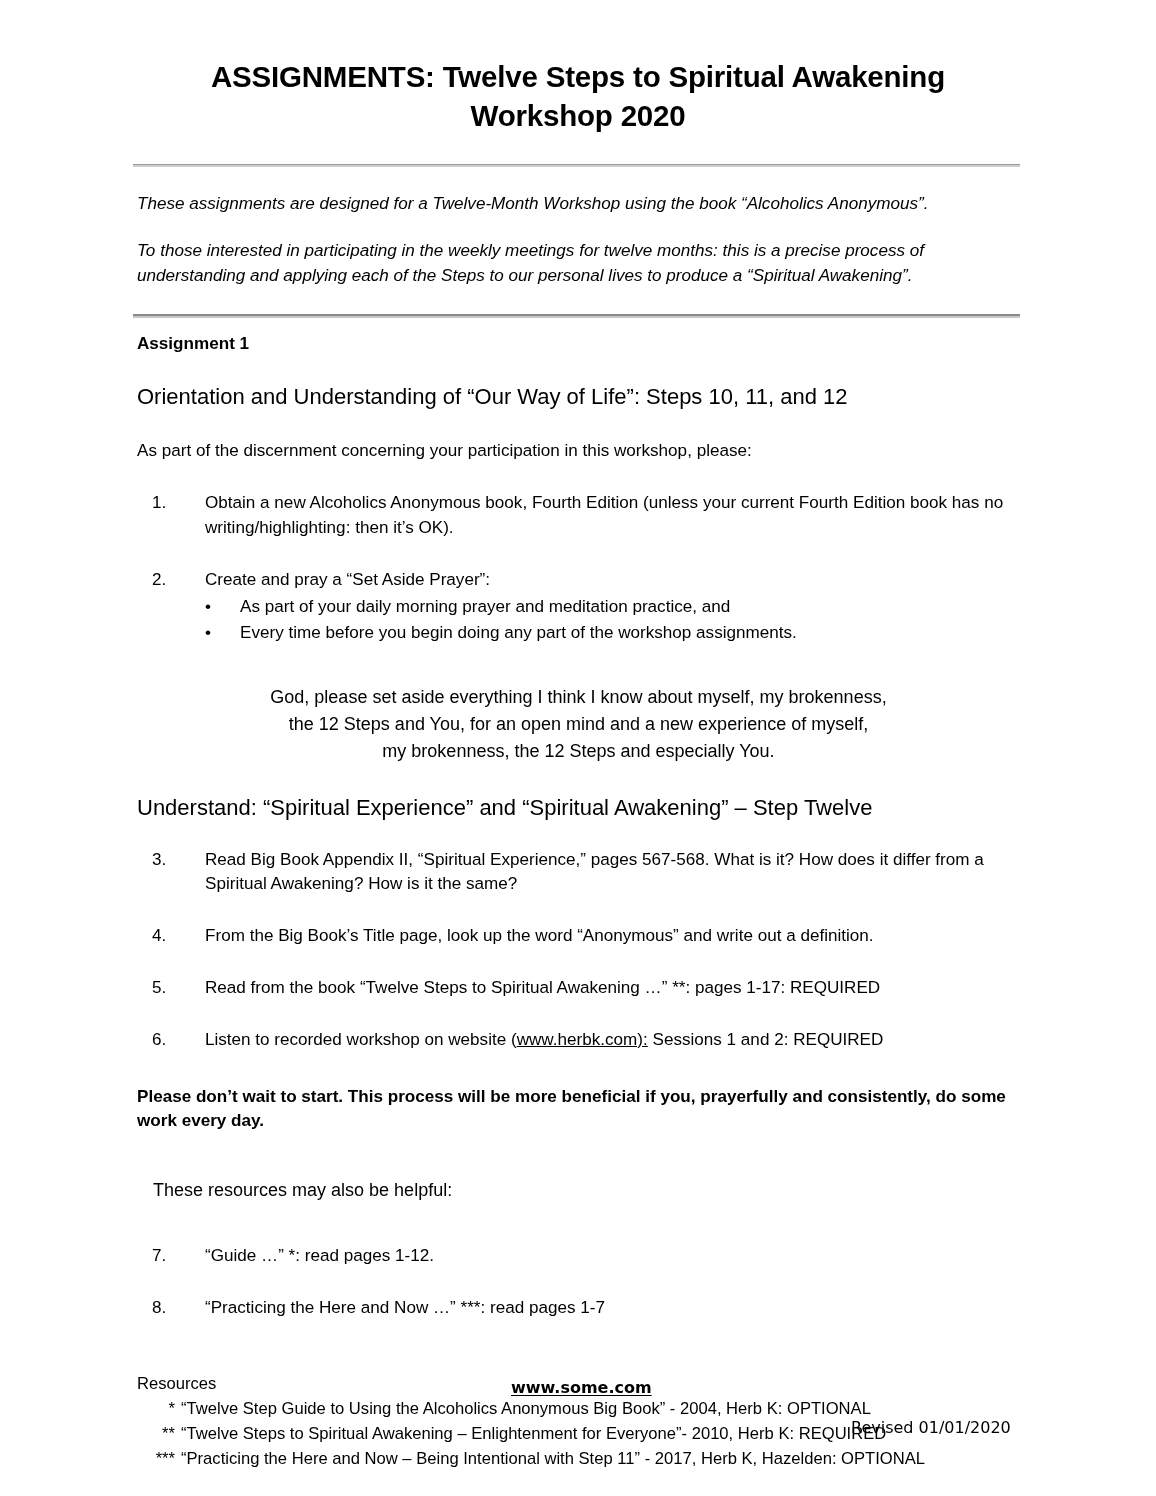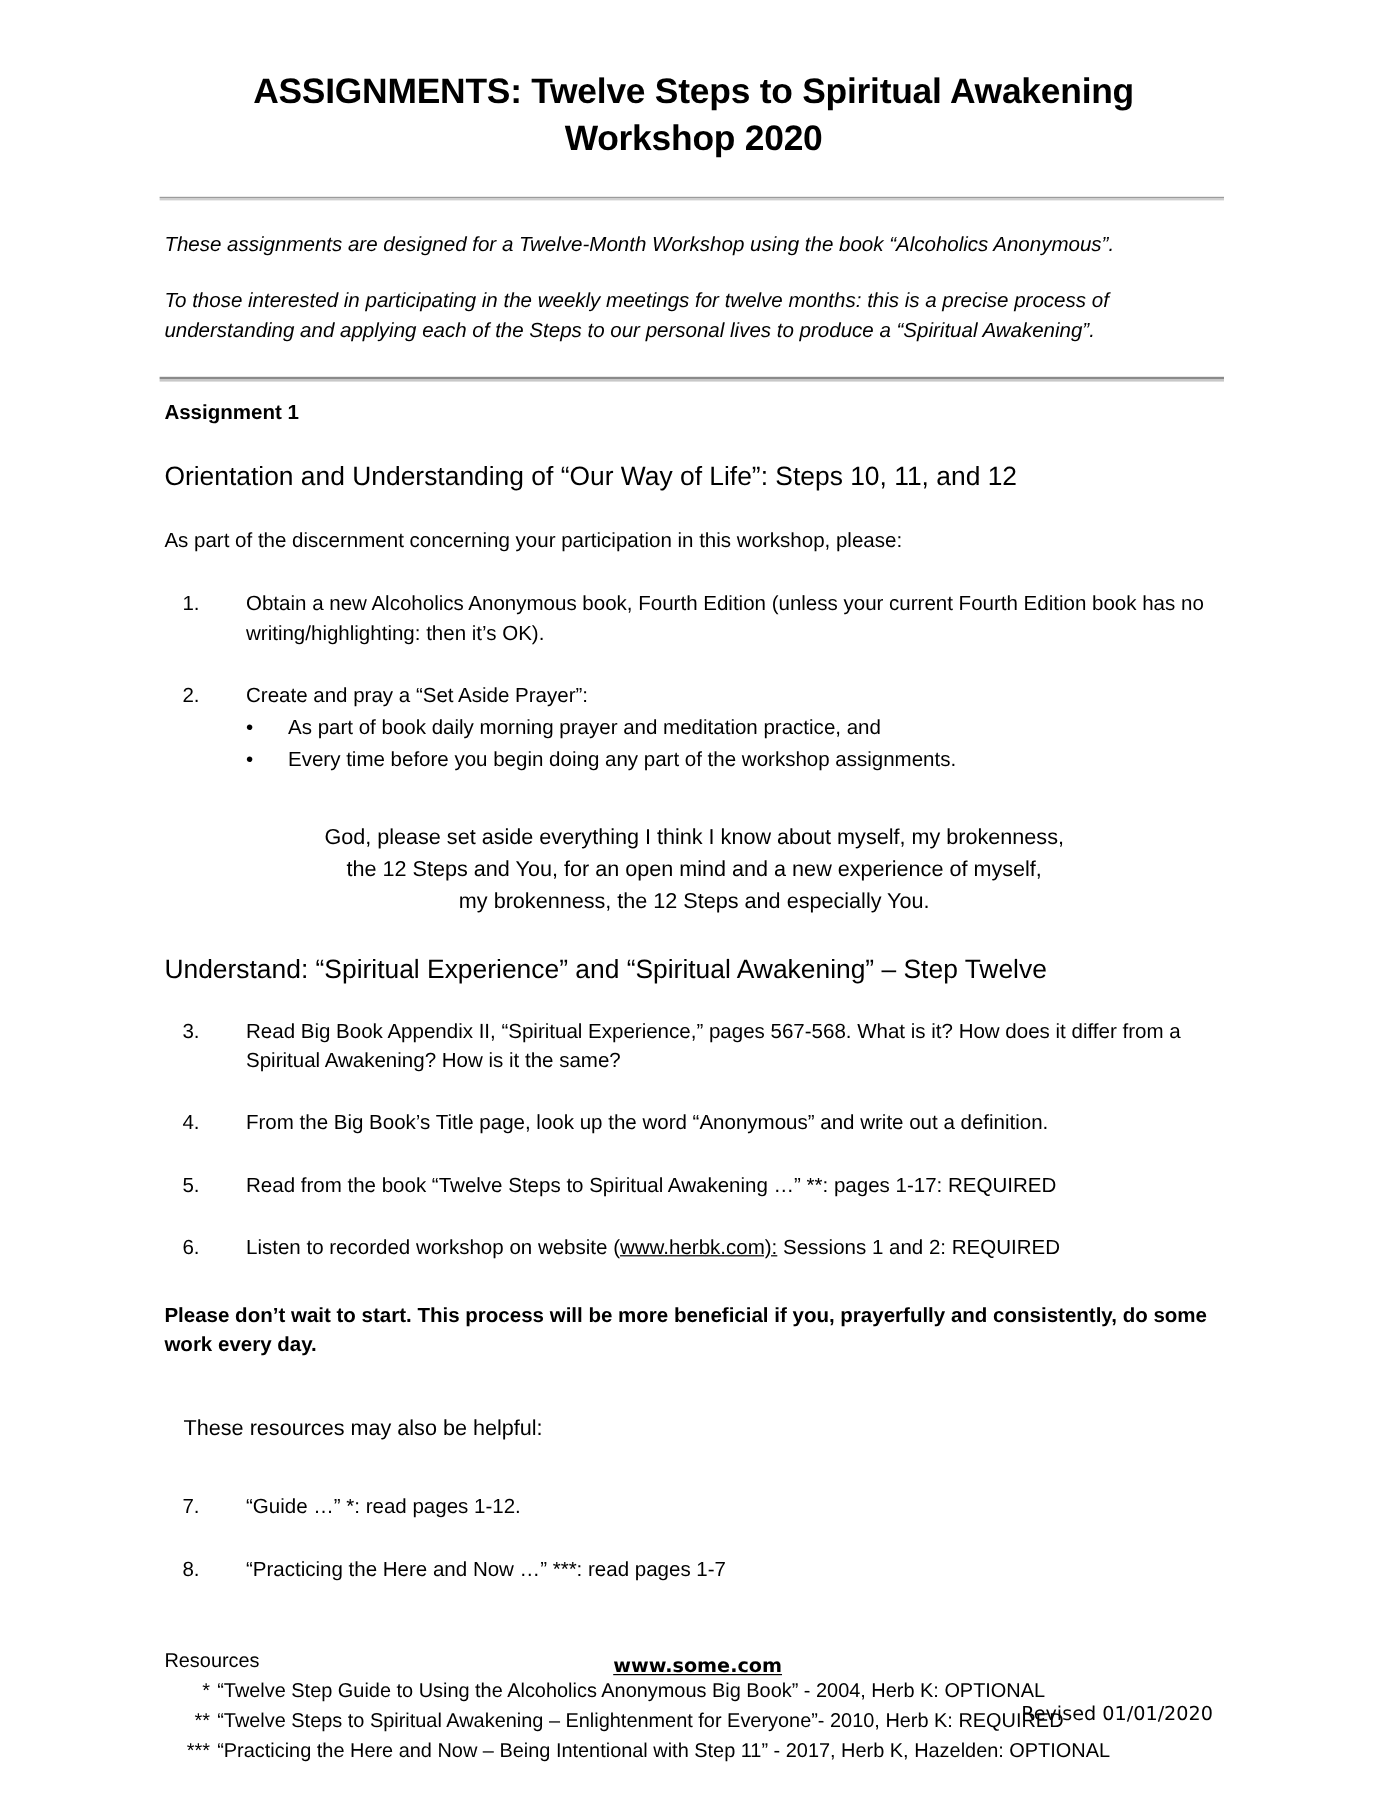--- a/index.html
+++ b/index.html
@@ -218,21 +218,21 @@
       <span class="body">Obtain a new Alcoholics Anonymous book, Fourth Edition (unless your current Fourth Edition book has no writing/highlighting: then it’s OK).</span>
     </div>
 
     <div class="num-item">
       <span class="marker">2.</span>
       <span class="body">
         <span>Create and pray a “Set Aside Prayer”:</span>
         <ul class="sub-bullets">
           <li>
             <span class="dot">•</span>
-            <span>As part of book daily morning prayer and meditation practice, and</span>
+            <span>As part of your daily morning prayer and meditation practice, and</span>
           </li>
           <li>
             <span class="dot">•</span>
             <span>Every time before you begin doing any part of the workshop assignments.</span>
           </li>
         </ul>
       </span>
     </div>
 
     <p class="prayer">

